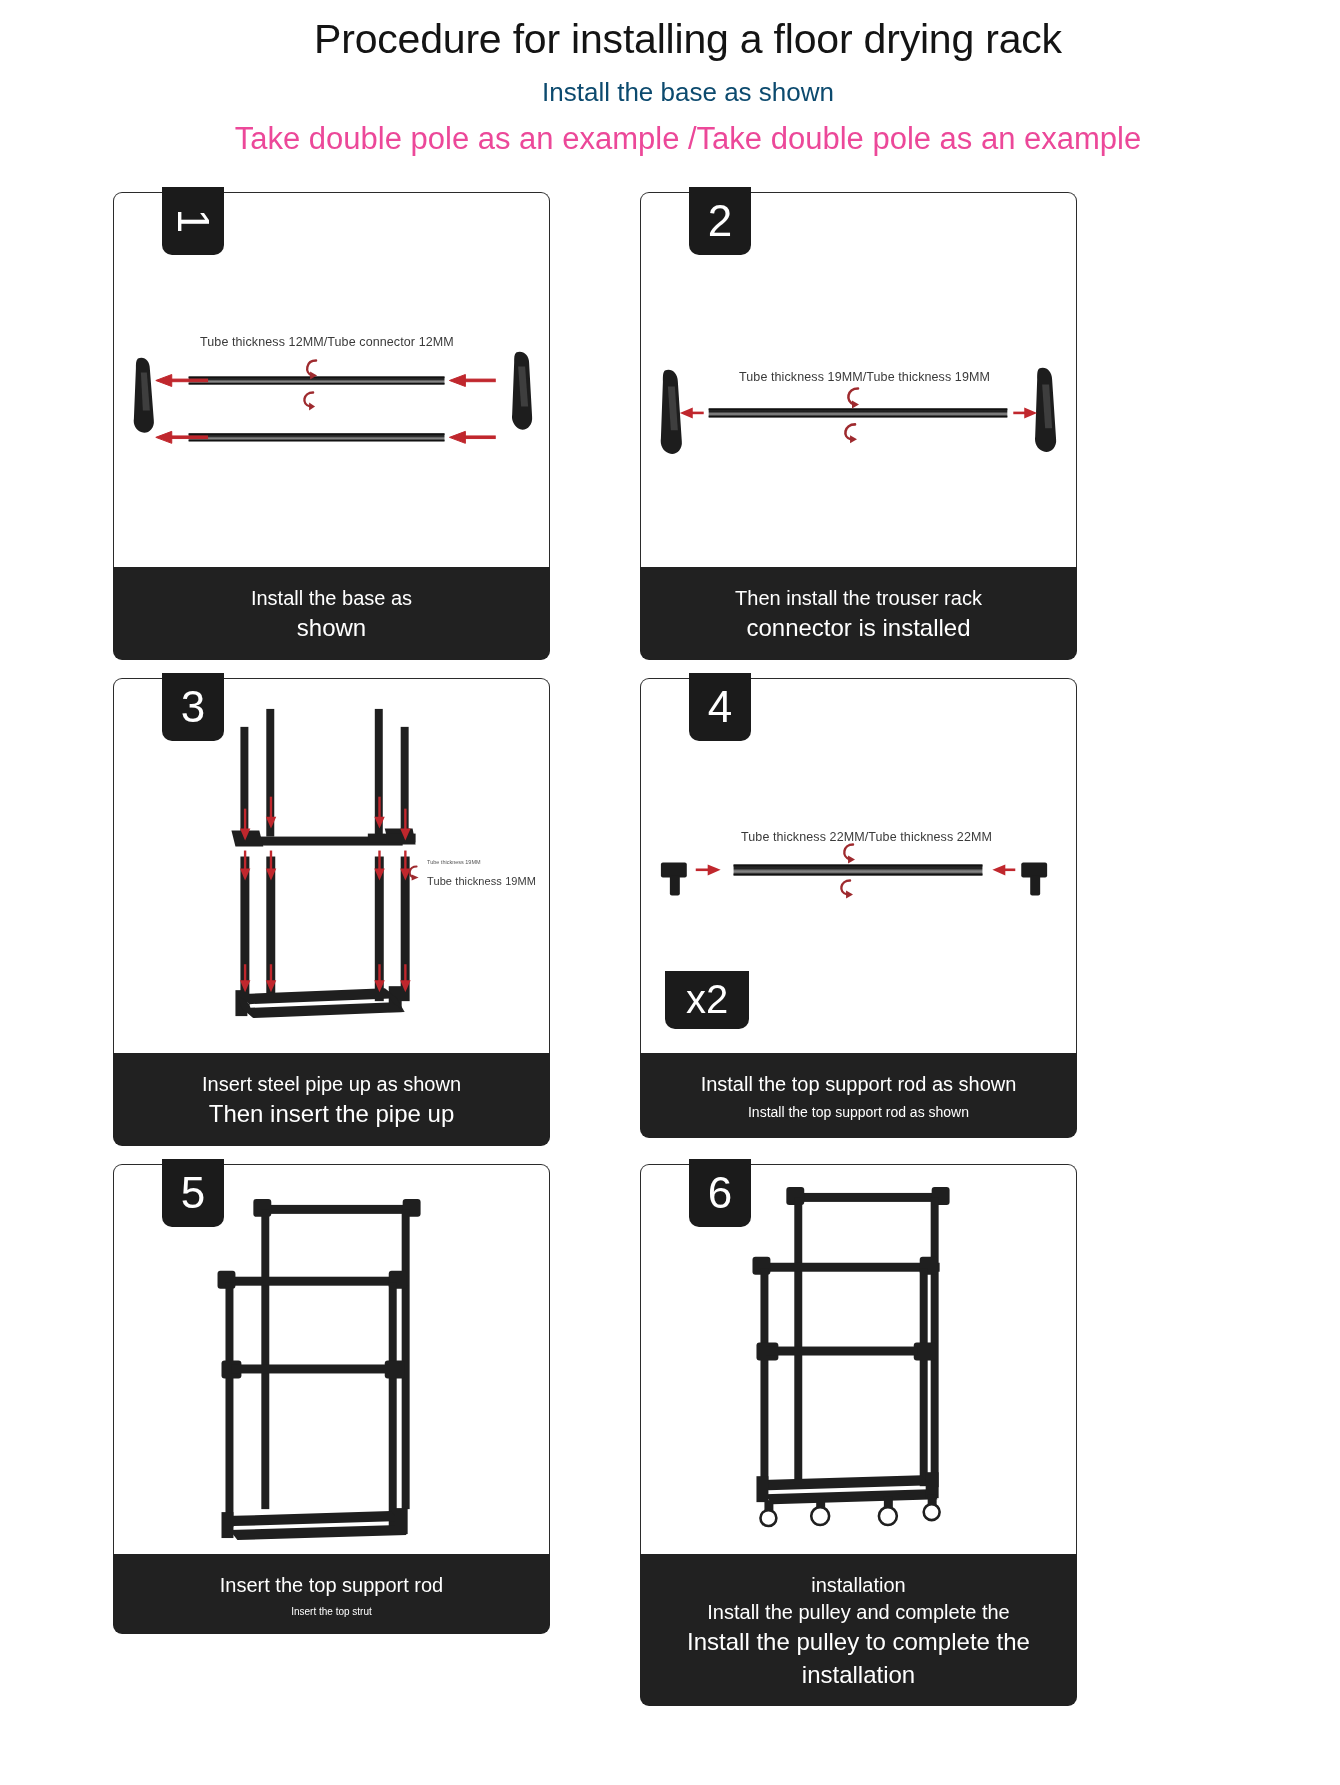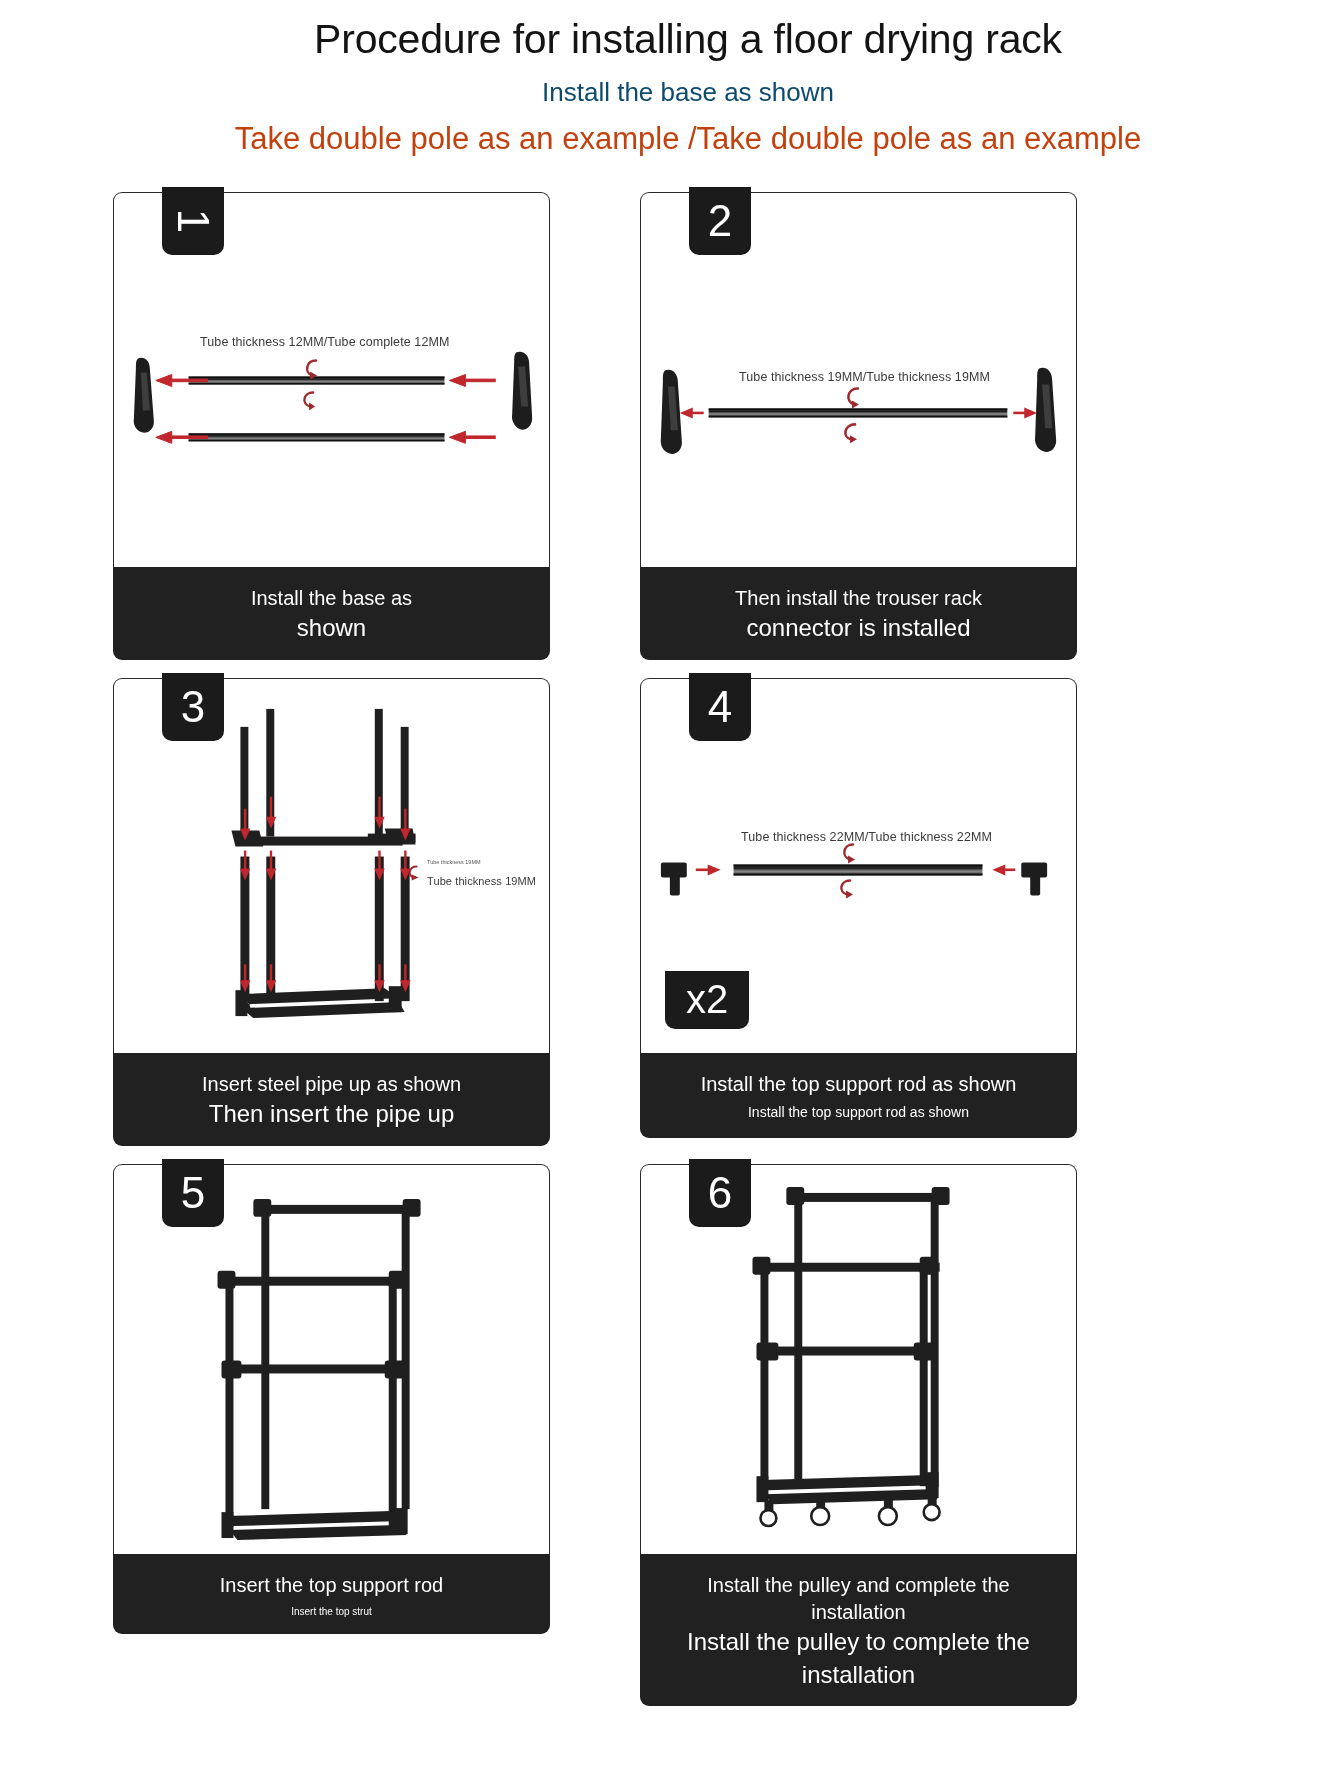--- a/index.html
+++ b/index.html
@@ -40,21 +40,21 @@
     font-size: 26px;
     font-weight: 400;
     line-height: 1.2;
     color: #0c4a6e;
     margin: 0 0 12px 0;
   }
   .subtitle-2 {
     font-size: 31px;
     font-weight: 400;
     line-height: 1.2;
-    color: #c2410c;
+    color: #ec4899;
     margin: 0;
   }
 
   
   .panel-grid {
     position: absolute;
     top: 192px;
     left: 113px;
     width: 1114px;
     display: grid;
@@ -238,21 +238,21 @@
             </g>
 
             <g stroke="#9e2a2e" stroke-width="2.4" fill="none" stroke-linecap="round">
               <path d="M203 168 C193 168 191 180 199 183"></path>
               <path d="M200 200 C190 200 188 212 197 214"></path>
             </g>
             <polygon points="197,179 204,183 197,187" fill="#9e2a2e"></polygon>
             <polygon points="196,210 202,214 196,218" fill="#9e2a2e"></polygon>
           </svg>
         </div>
-        <div class="tube-label" style="left: 86px; top: 142px;">Tube thickness 12MM/Tube complete 12MM</div>
+        <div class="tube-label" style="left: 86px; top: 142px;">Tube thickness 12MM/Tube connector 12MM</div>
       </div>
       <div class="caption">
         <span class="caption-primary">Install the base as</span>
         <span class="caption-secondary">shown</span>
       </div>
     </div>
 
     <div class="panel panel-2">
       <div class="panel-frame">
         <div class="badge badge-num">
@@ -521,20 +521,20 @@
             <g fill="#ffffff" stroke="#1f1f1f" stroke-width="2.6">
               <circle cx="128" cy="354" r="8"></circle>
               <circle cx="180" cy="352" r="9"></circle>
               <circle cx="248" cy="352" r="9"></circle>
               <circle cx="292" cy="348" r="8"></circle>
             </g>
           </svg>
         </div>
       </div>
       <div class="caption">
+        <span class="caption-primary">installation</span>
         <span class="caption-primary">Install the pulley and complete the</span>
-        <span class="caption-primary">installation</span>
         <span class="caption-secondary">Install the pulley to complete the installation</span>
       </div>
     </div>
 
   </div>
 </div>
 
 </body></html>

